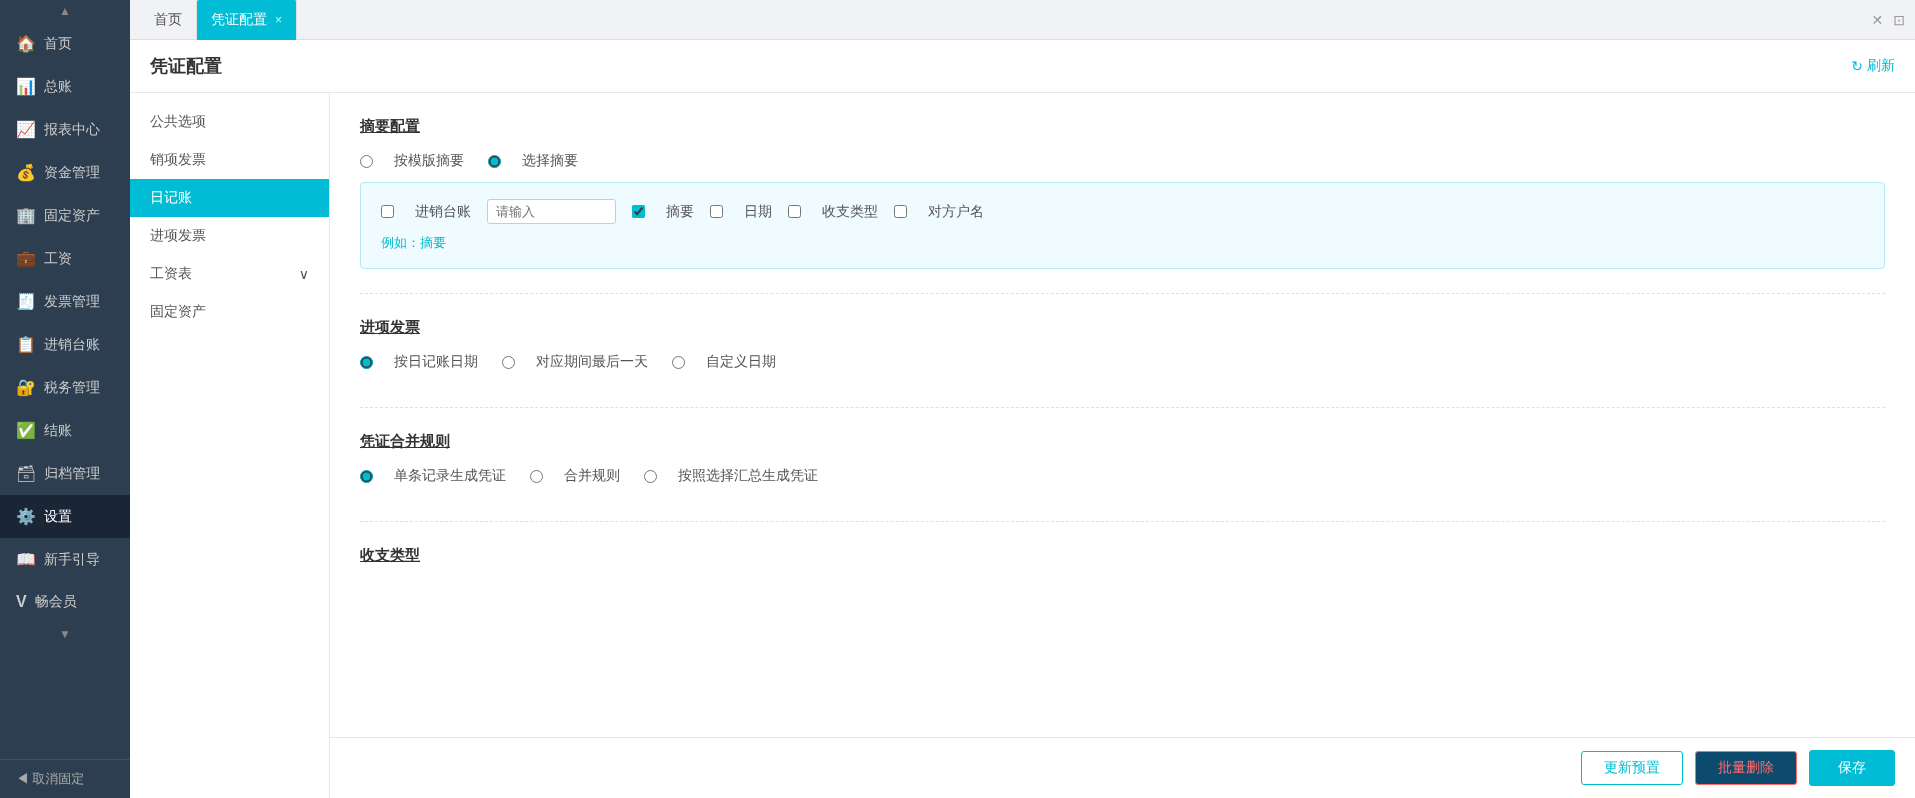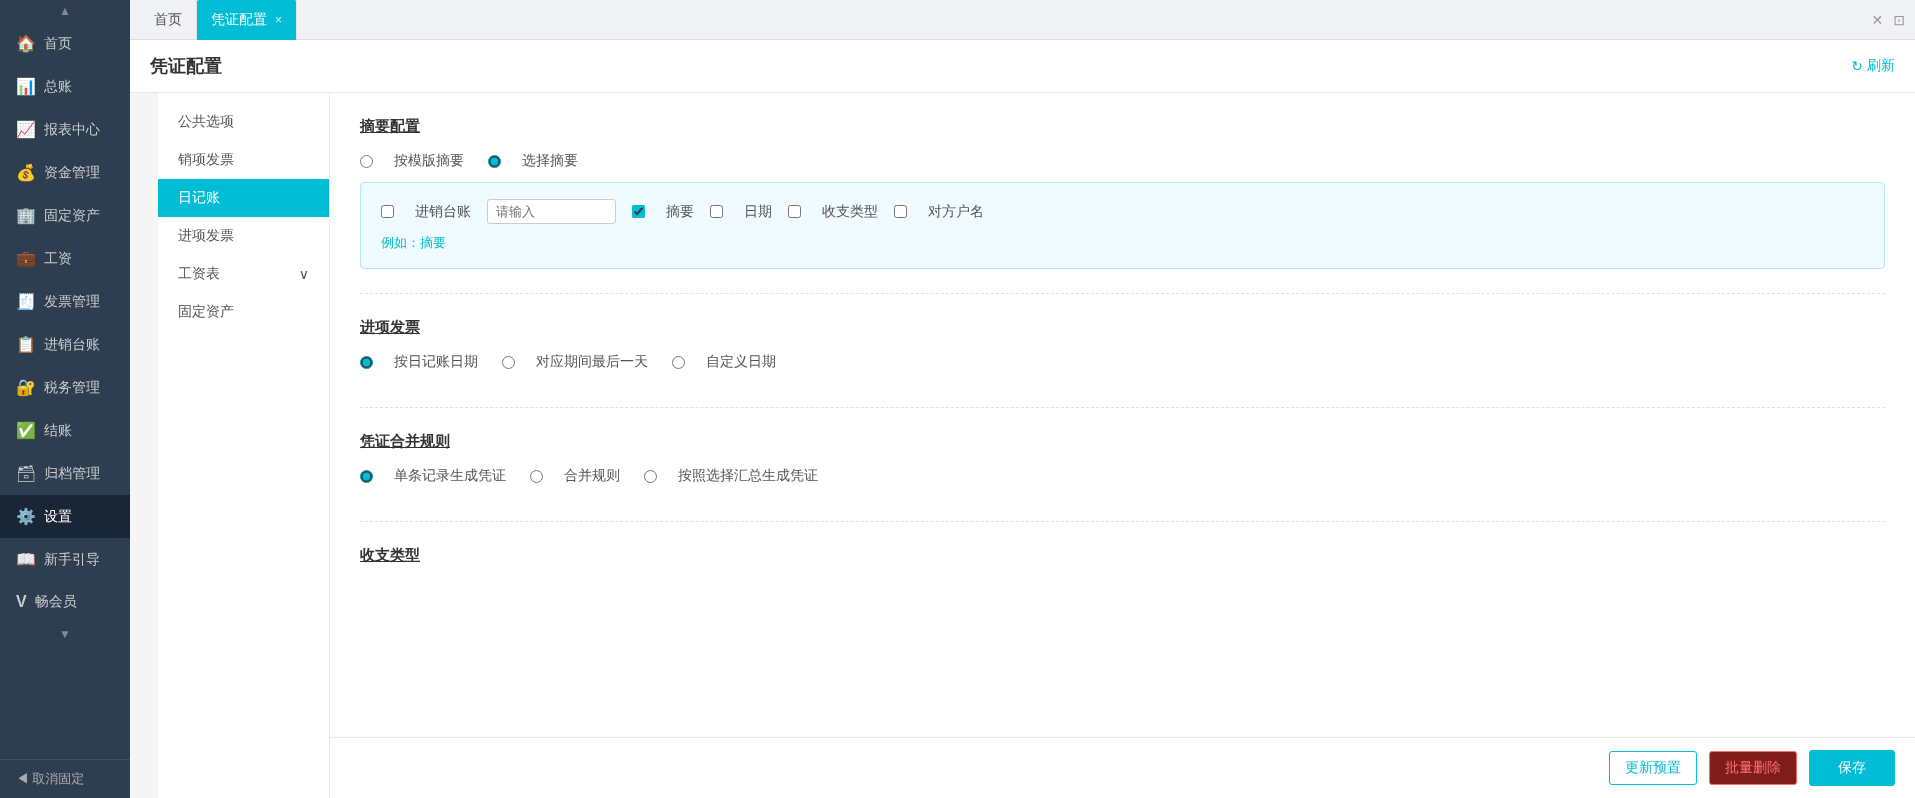--- a/index.html
+++ b/index.html
@@ -123,27 +123,26 @@
 
     
     .content-layout {
       display: flex;
       flex: 1;
       overflow: hidden;
     }
 
     
     .left-nav {
-      width: 172px;
+      width: 200px;
       background: #fff;
       border-right: 1px solid #e8e8e8;
       padding: 10px 0;
       flex-shrink: 0;
       overflow-y: auto;
-      margin-left: 28px;
     }
     .left-nav-item {
       padding: 10px 20px;
       cursor: pointer;
       color: #555;
       font-size: 14px;
       display: flex;
       align-items: center;
       justify-content: space-between;
     }
@@ -230,35 +229,35 @@
       background: #fff;
       border-top: 1px solid #e8e8e8;
       padding: 12px 20px;
       display: flex;
       justify-content: flex-end;
       align-items: center;
       gap: 12px;
       flex-shrink: 0;
     }
     .btn {
-      padding: 7px 15px;
+      padding: 7px 22px;
       border-radius: 3px;
       font-size: 14px;
       cursor: pointer;
       border: 1px solid transparent;
     }
     .btn-outline-primary {
       border-color: #00bcd4;
       color: #00bcd4;
       background: #fff;
     }
     .btn-outline-danger {
       border-color: #ff6b6b;
       color: #ff6b6b;
-      background: #7f1d1d;
+      background: #0c4a6e;
     }
     .btn-primary {
       background: #00bcd4;
       color: #fff;
       border-color: #00bcd4;
       padding: 8px 28px;
     }
 
     
     .right-content::-webkit-scrollbar { width: 6px; }

